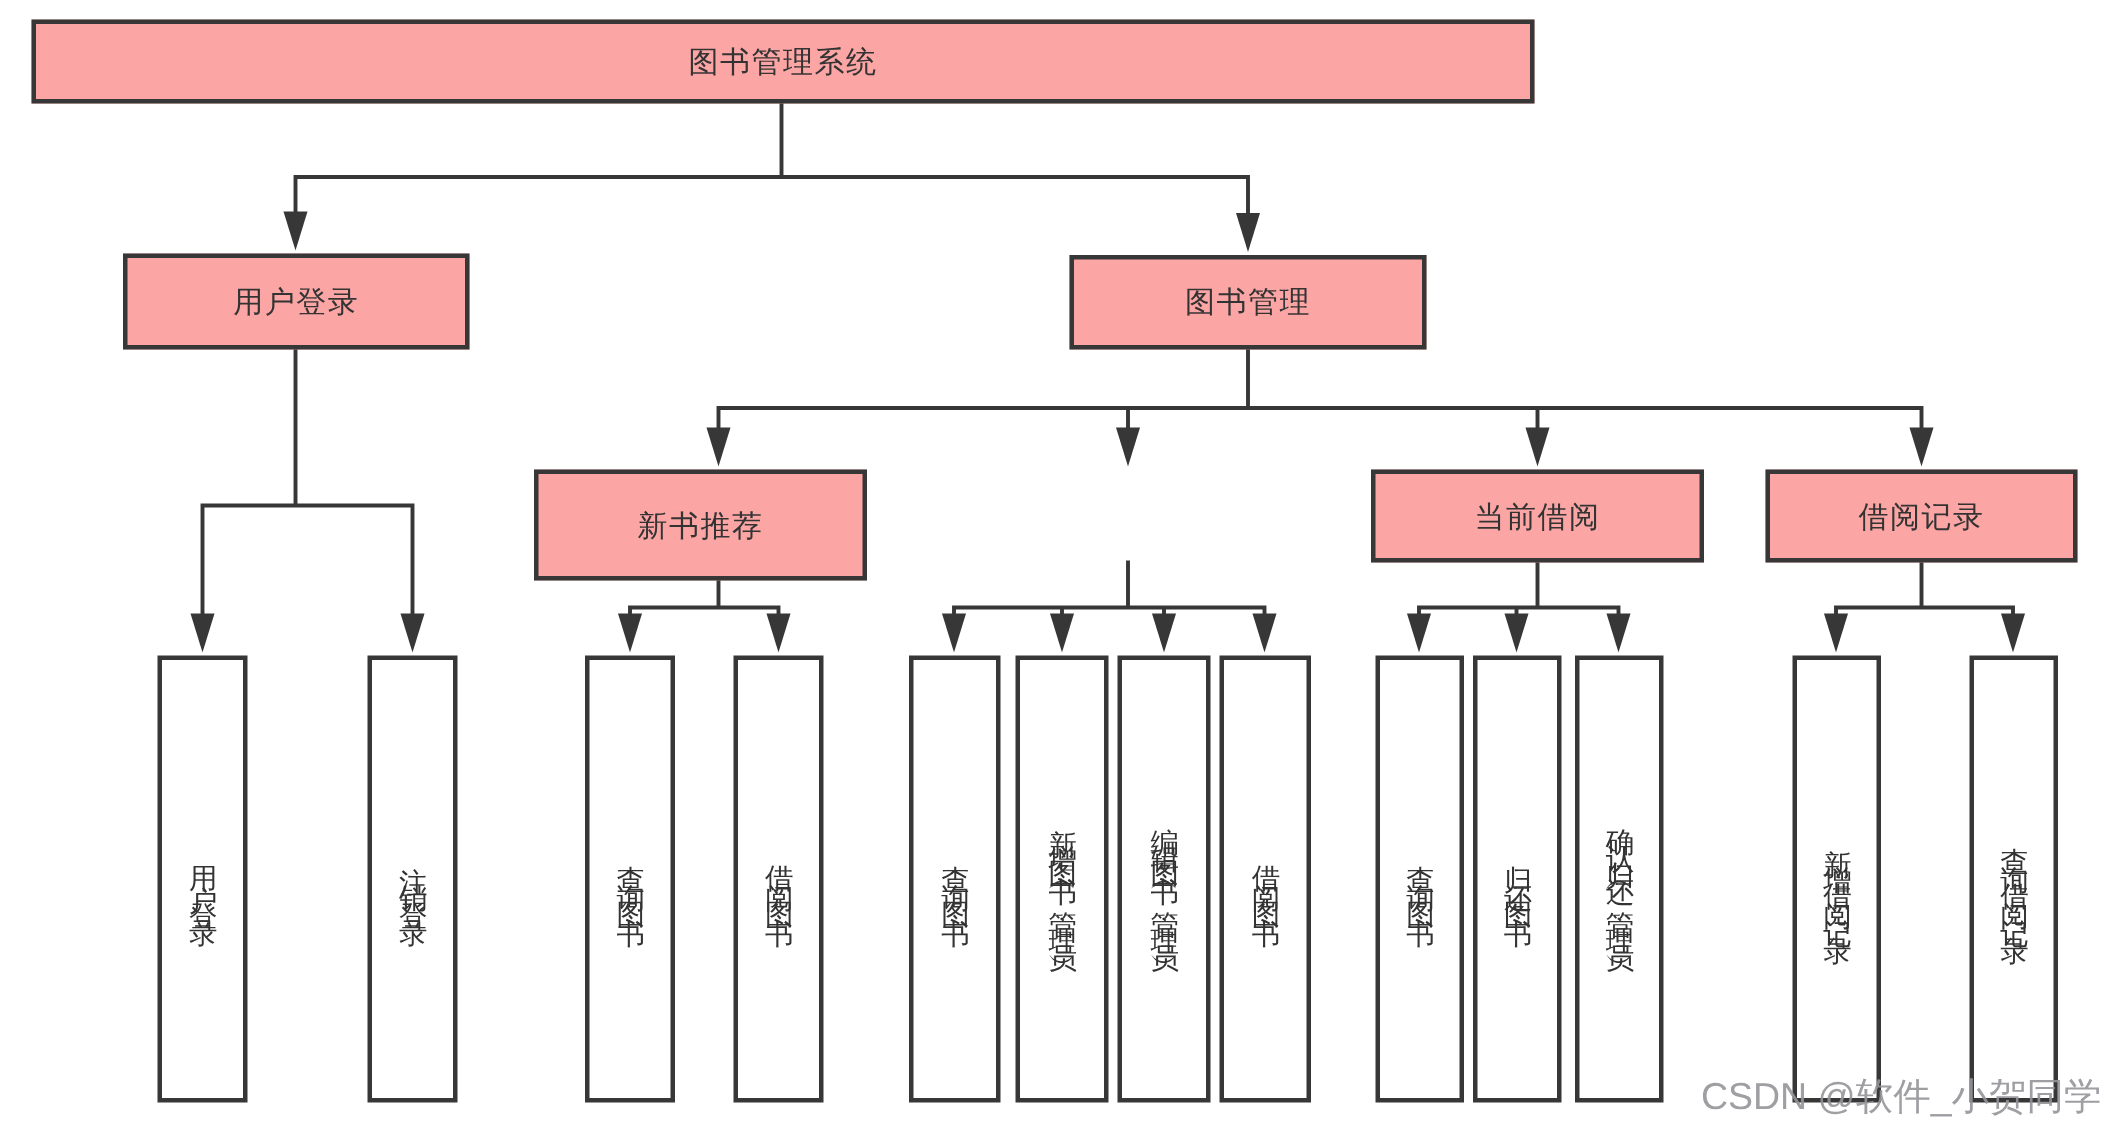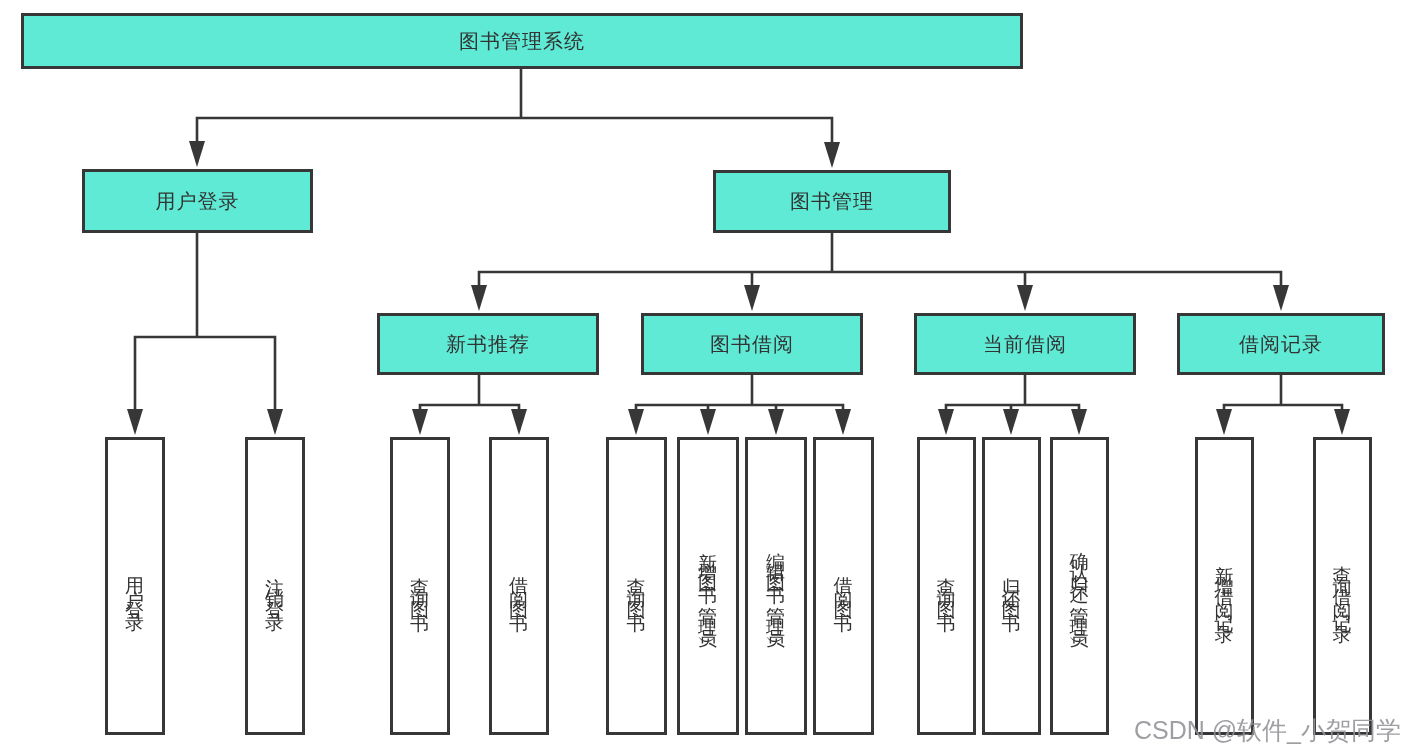--- a/index.html
+++ b/index.html
@@ -18,34 +18,34 @@
   #connectors {
     position: absolute;
     left: 0; top: 0;
     width: 1405px; height: 747px;
     pointer-events: none;
   }
   .node {
     position: absolute;
     box-sizing: border-box;
     border: 3px solid #373737;
-    background: #5eead4;
+    background: #fca5a5;
     color: #333333;
     display: flex;
     align-items: center;
     justify-content: center;
     font-size: 20px;
     letter-spacing: 1px;
     text-align: center;
     z-index: 2;
   }
   .node.root   { left: 21px;  top: 13px;  width: 1002px; height: 56px; }
   .node.lvl2a  { left: 82px;  top: 169px; width: 231px;  height: 64px; }
   .node.lvl2b  { left: 713px; top: 170px; width: 238px;  height: 63px; }
-  .node.lvl3a  { left: 377px;  top: 313px; width: 222px; height: 62px; }
+  .node.lvl3a  { left: 356px;  top: 313px; width: 222px; height: 74px; }
   .node.lvl3b  { left: 641px;  top: 313px; width: 222px; height: 62px; }
   .node.lvl3c  { left: 914px;  top: 313px; width: 222px; height: 62px; }
   .node.lvl3d  { left: 1177px; top: 313px; width: 208px; height: 62px; }
   .leaf {
     position: absolute;
     top: 437px;
     height: 298px;
     box-sizing: border-box;
     border: 3px solid #373737;
     background: #ffffff;
@@ -140,21 +140,20 @@
       <polygon points="1334,409 1350,409 1342,435"></polygon>
     </g>
   </svg>
 
   <div class="node root">图书管理系统</div>
 
   <div class="node lvl2a">用户登录</div>
   <div class="node lvl2b">图书管理</div>
 
   <div class="node lvl3a">新书推荐</div>
-  <div class="node lvl3b">图书借阅</div>
   <div class="node lvl3d">借阅记录</div>
   <div class="node lvl3c">当前借阅</div>
 
   <div class="leaf l1">用户登录</div>
   <div class="leaf l2">注销登录</div>
 
   <div class="leaf l3">查询图书</div>
   <div class="leaf l4">借阅图书</div>
 
   <div class="leaf l5">查询图书</div>

